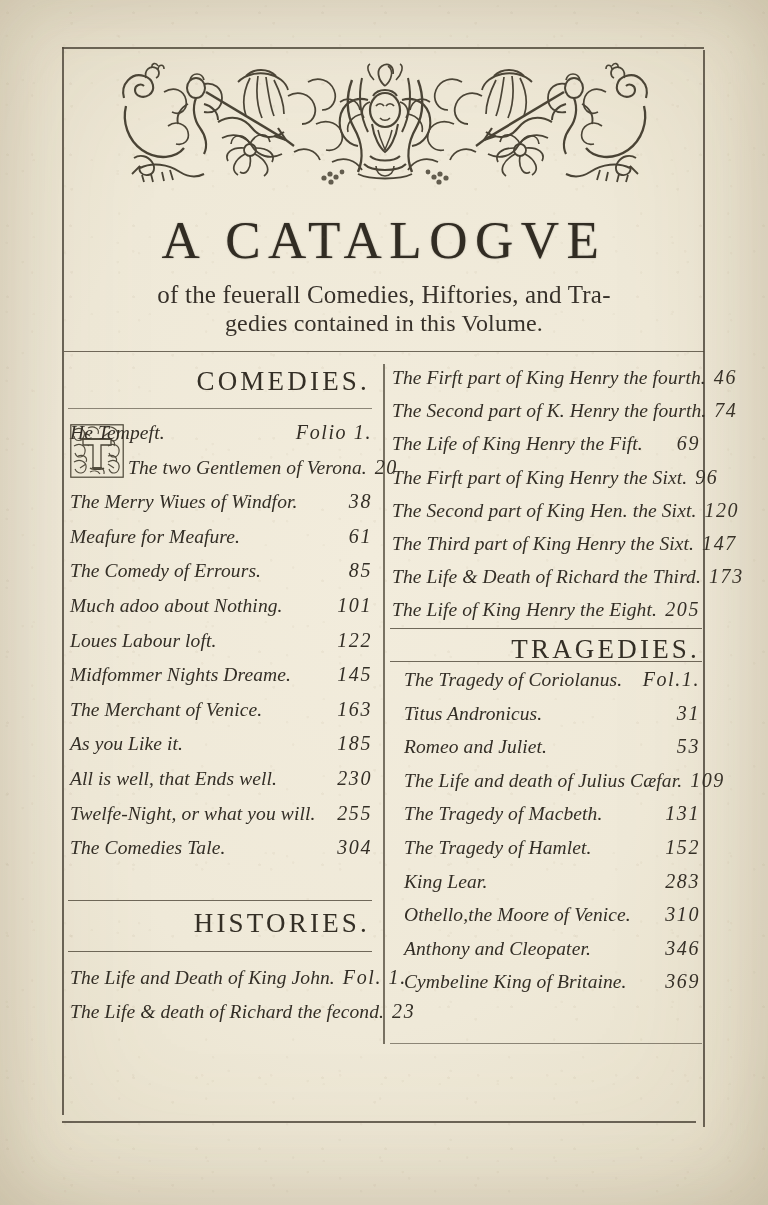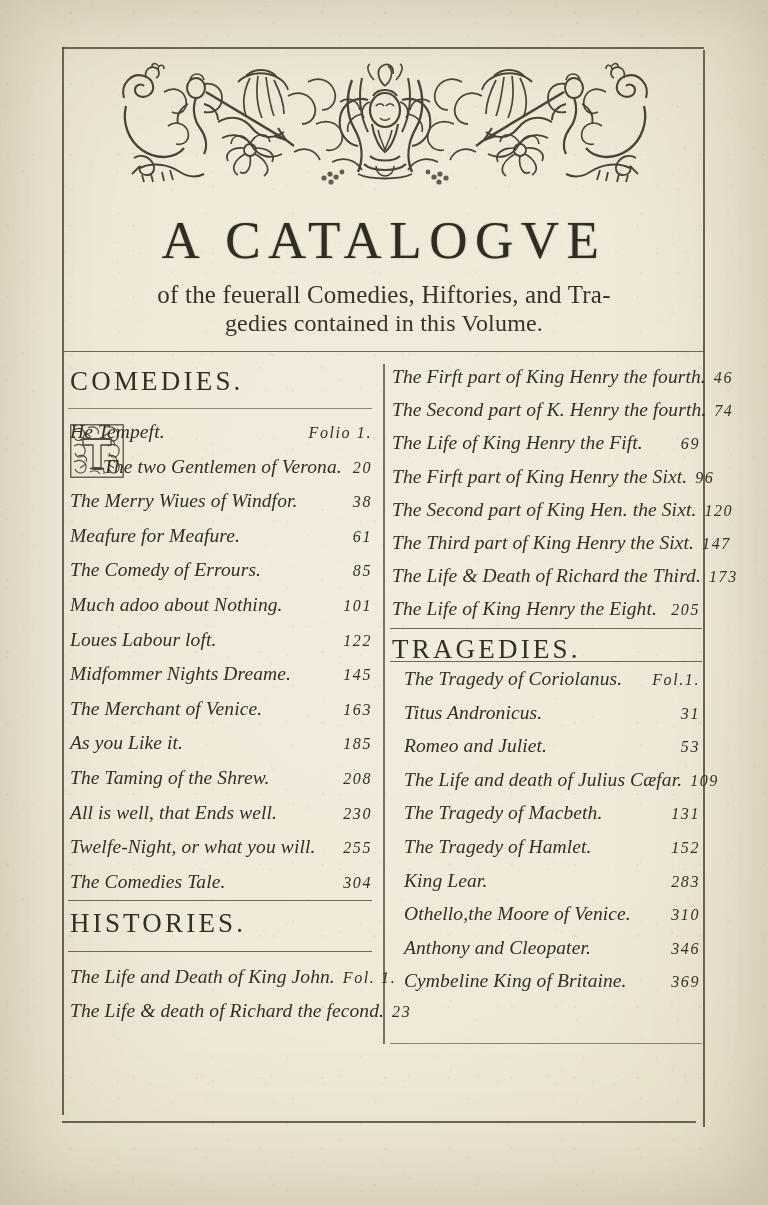--- a/index.html
+++ b/index.html
@@ -107,21 +107,21 @@
     top: 364px;
     width: 1.5px;
     height: 680px;
     background: #4a4335;
     opacity: .72;
   }
 
   
   .section-head {
     position: absolute;
-    text-align: left;
+    text-align: right;
     font-size: 27px;
     letter-spacing: 3.2px;
     color: #342f26;
   }
 
   
   .entries {
     position: absolute;
     font-style: italic;
     color: #332e26;
@@ -133,42 +133,42 @@
     justify-content: space-between;
     white-space: nowrap;
   }
   .entry .t {
     font-style: italic;
     font-size: 19.5px;
     letter-spacing: .1px;
     padding-right: 8px;
   }
   .entry .p {
-    font-size: 16px;
+    font-size: 20px;
     letter-spacing: 1.6px;
     flex: none;
   }
 
   
   #comedies-list { left: 70px; top: 421px; width: 302px; }
   #comedies-list .entry { height: 34.6px; }
   #comedies-list .entry:first-child .t { padding-left: 0; }
 
   #histories-list { left: 70px; top: 966px; width: 302px; }
   #histories-list .entry { height: 34px; }
 
   
   #histories2-list { left: 392px; top: 366px; width: 308px; }
   #histories2-list .entry { height: 33.2px; }
 
   #tragedies-list { left: 392px; top: 668px; width: 308px; }
   #tragedies-list .entry { height: 33.6px; margin-left: 12px; }
 
   
-  .indent-initial .t { padding-left: 33px; }
+  .indent-initial .t { padding-left: 58px; }
 
   
   #initial-block {
     position: absolute;
     left: 70px;
     top: 424px;
     width: 54px;
     height: 54px;
   }
   #initial-block svg { width: 100%; height: 100%; display: block; }
@@ -352,24 +352,20 @@
       </div>
       <div class="entry">
         <span class="t">The Merchant of Venice.</span>
         <span class="p">163</span>
       </div>
       <div class="entry">
         <span class="t">As you Like it.</span>
         <span class="p">185</span>
       </div>
       <div class="entry">
-        <span class="t">The Taming of the Shrew.</span>
-        <span class="p">208</span>
-      </div>
-      <div class="entry">
         <span class="t">All is well, that Ends well.</span>
         <span class="p">230</span>
       </div>
       <div class="entry">
         <span class="t">Twelfe-Night, or what you will.</span>
         <span class="p">255</span>
       </div>
       <div class="entry">
         <span class="t">The Comedies Tale.</span>
         <span class="p">304</span>

